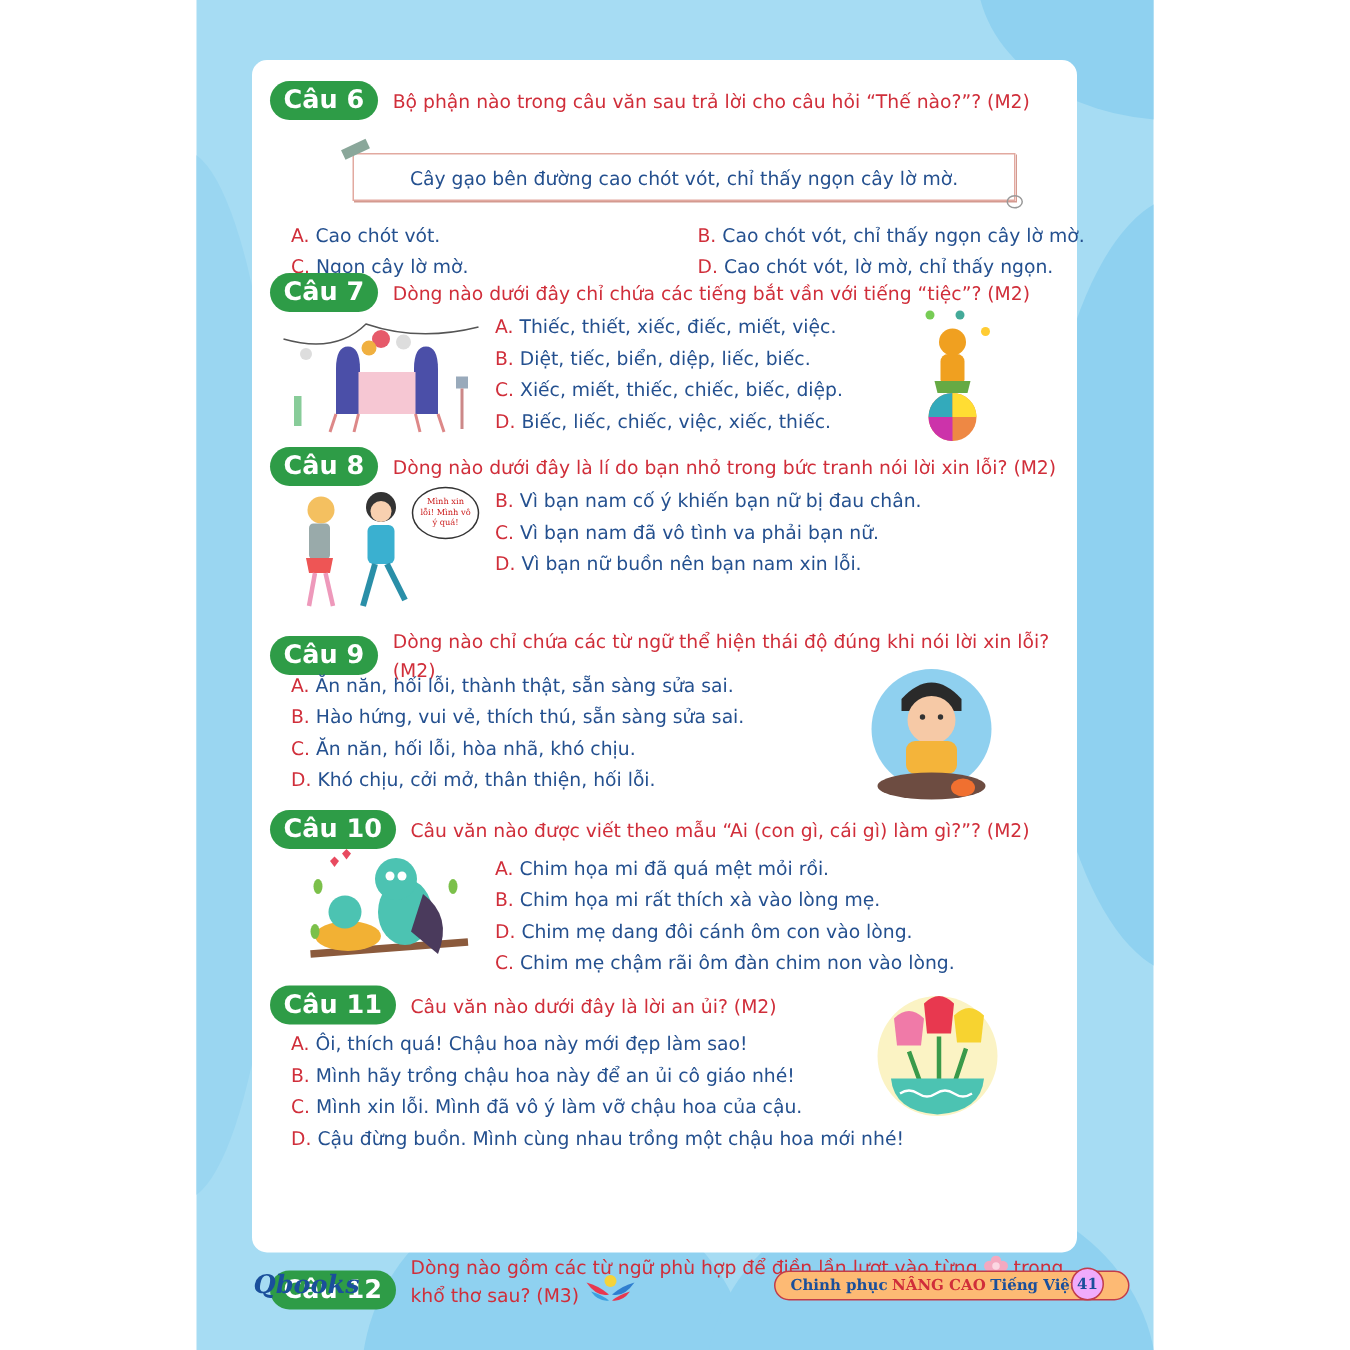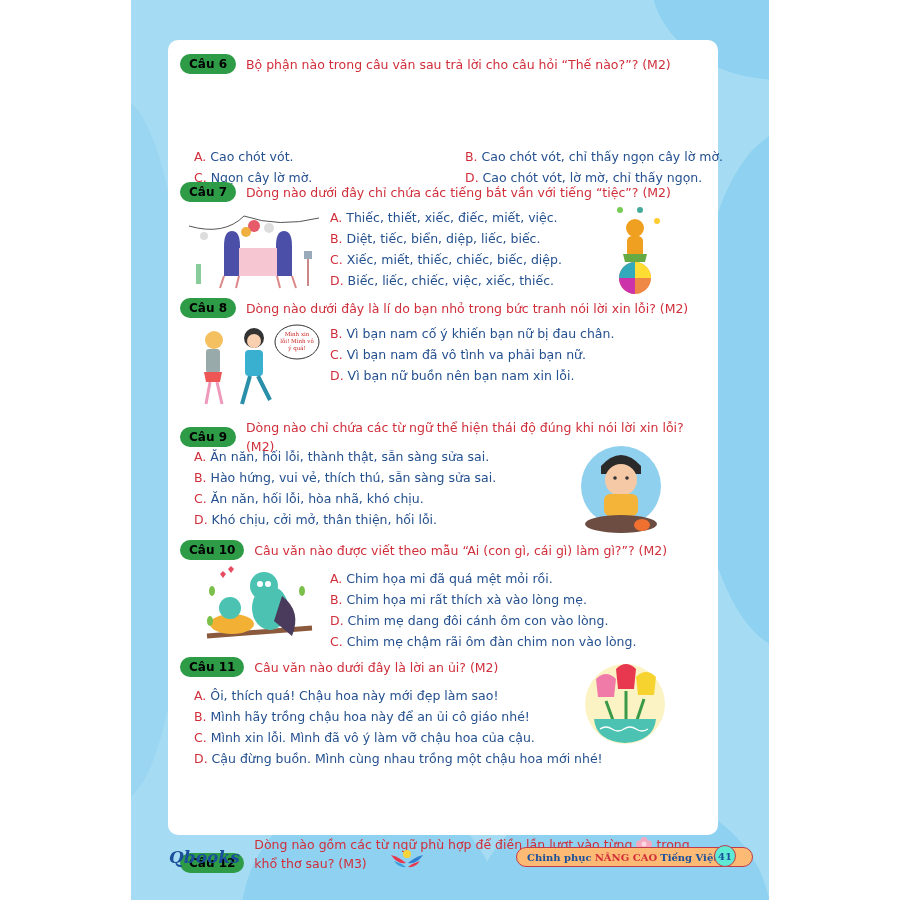--- a/index.html
+++ b/index.html
@@ -7,51 +7,56 @@
   .page { position:absolute; left:131px; top:0; width:638px; height:900px; background:#a6dcf3; overflow:hidden; }
   .blob { position:absolute; border-radius:50%; background:#8fd1f0; }
   .blob.b1 { left:520px; top:-120px; width:260px; height:200px; }
   .blob.b2 { left:560px; top:130px; width:200px; height:520px; }
   .blob.b3 { left:110px; top:790px; width:260px; height:260px; }
   .blob.b4 { left:340px; top:790px; width:300px; height:260px; }
   .blob.b5 { left:-80px; top:100px; width:140px; height:700px; background:#9ad6f1; }
   .card { position:absolute; left:37px; top:40px; width:550px; height:795px; background:#ffffff; border-radius:10px; }
   .q { position:absolute; left:12px; right:10px; }
   .qhead { display:flex; align-items:center; }
-  .badge { background:#2e9c47; color:#000000; font-weight:bold; font-size:12px; border-radius:14px; padding:3px 9px; white-space:nowrap; margin-right:10px; }
+  .badge { background:#2e9c47; color:#ffffff; font-weight:bold; font-size:17px; border-radius:14px; padding:3px 9px; white-space:nowrap; margin-right:10px; }
   .qtext { color:#d02e3a; font-size:12.5px; line-height:19px; }
   .opt { font-size:12.5px; color:#24508f; line-height:21px; white-space:nowrap; }
   .opt .l { color:#d02e3a; }
   .sample { position:absolute; left:55px; top:48px; width:440px; height:30px; border:1.5px solid #e2a9a0; border-top-color:#e2a9a0; box-shadow:1px 1px 0 #d49a90; display:flex; align-items:center; justify-content:center; font-size:12.5px; color:#24508f; }
   .tape { position:absolute; left:-8px; top:-7px; width:18px; height:7px; background:#8aa79a; transform:rotate(-25deg); }
   .clip { position:absolute; right:-6px; bottom:-6px; width:9px; height:7px; border:1.5px solid #999; border-radius:50%; }
   .pic { position:absolute; }
   .footer { position:absolute; top:845px; left:0; right:0; height:30px; }
   .qbooks { position:absolute; left:38px; top:2px; font-family:"DejaVu Serif", serif; font-style:italic; font-weight:bold; font-size:17px; color:#1a4f9b; }
   .wings { position:absolute; left:258px; top:4px; }
   .series { position:absolute; left:385px; top:2px; height:18px; border:1.5px solid #c13c4b; border-radius:10px; background:#fdba74; display:flex; align-items:center; padding:0 24px 0 10px; font-family:"DejaVu Serif", serif; font-size:10px; font-weight:bold; color:#1a4f9b; white-space:nowrap; }
   .series .hl { color:#d02e3a; margin:0 3px; }
-  .pagenum { position:absolute; left:583px; top:0px; width:20px; height:20px; border:1.5px solid #c13c4b; border-radius:50%; background:#5eead4; font-family:"DejaVu Serif", serif; font-size:10px; font-weight:bold; color:#1a4f9b; display:flex; align-items:center; justify-content:center; }
+  .pagenum { position:absolute; left:583px; top:0px; width:20px; height:20px; border:1.5px solid #c13c4b; border-radius:50%; background:#f0abfc; font-family:"DejaVu Serif", serif; font-size:10px; font-weight:bold; color:#1a4f9b; display:flex; align-items:center; justify-content:center; }
 </style>
 </head>
 <body>
 
 <div class="page">
   <div class="blob b5"></div>
   <div class="blob b1"></div>
   <div class="blob b2"></div>
   <div class="blob b3"></div>
   <div class="blob b4"></div>
 
   <div class="card">
 
     <div class="q" style="top:14px;height:125px;">
       <div class="qhead">
         <span class="badge">Câu 6</span>
         <span class="qtext">Bộ phận nào trong câu văn sau trả lời cho câu hỏi “Thế nào?”? (M2)</span>
+      </div>
+      <div class="sample">
+        <div class="tape"></div>
+        <span>Cây gạo bên đường cao chót vót, chỉ thấy ngọn cây lờ mờ.</span>
+        <div class="clip"></div>
       </div>
       <div style="position:absolute;top:92px;left:14px;" class="opt"><span class="l">A.</span> <span>Cao chót vót.</span></div>
       <div style="position:absolute;top:92px;left:285px;" class="opt"><span class="l">B.</span> <span>Cao chót vót, chỉ thấy ngọn cây lờ mờ.</span></div>
       <div style="position:absolute;top:113px;left:14px;" class="opt"><span class="l">C.</span> <span>Ngọn cây lờ mờ.</span></div>
       <div style="position:absolute;top:113px;left:285px;" class="opt"><span class="l">D.</span> <span>Cao chót vót, lờ mờ, chỉ thấy ngọn.</span></div>
     </div>
 
     <div class="q" style="top:142px;height:115px;">
       <div class="qhead">
         <span class="badge">Câu 7</span>

